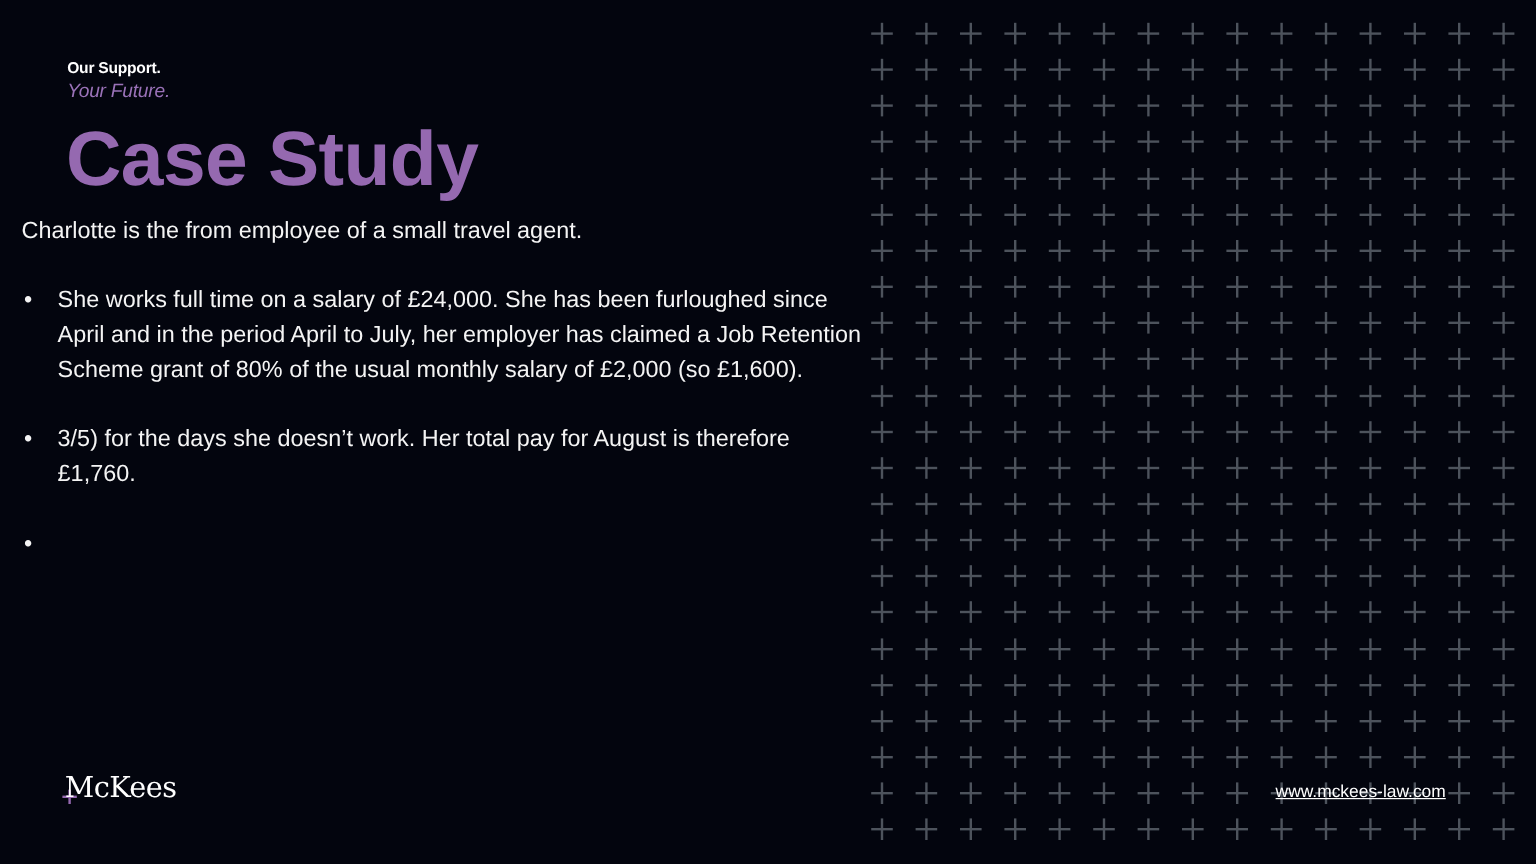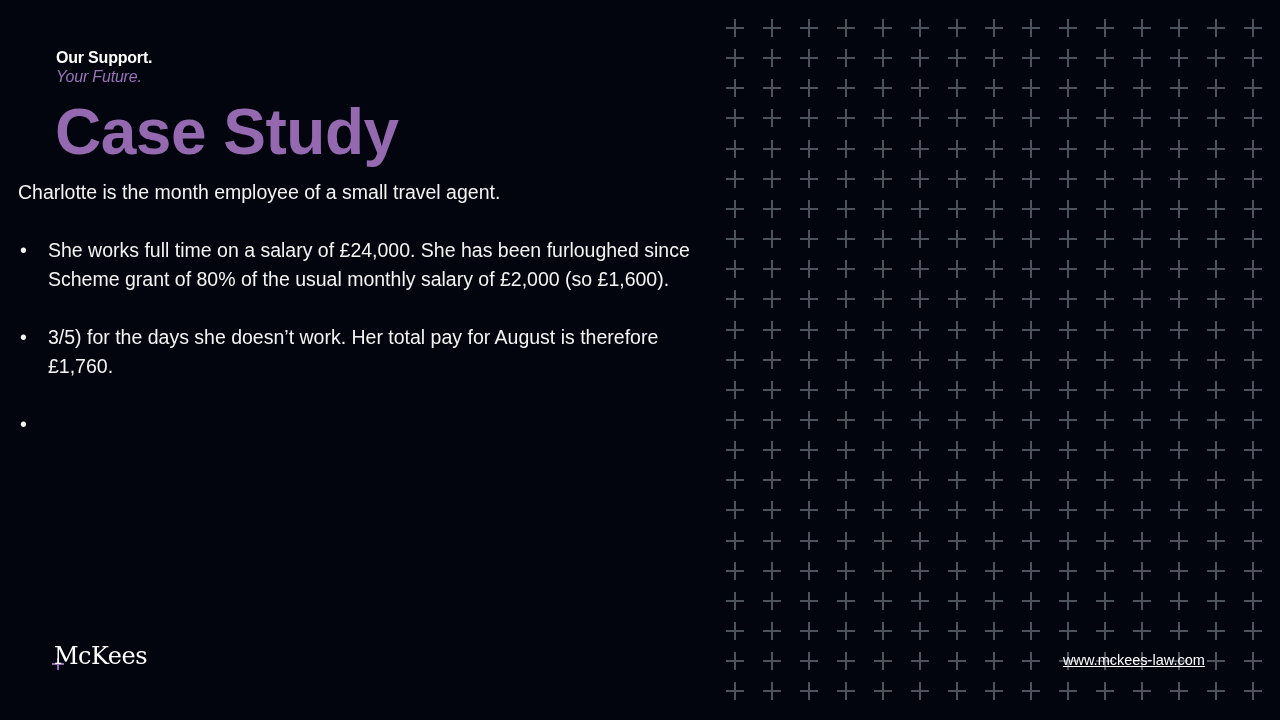--- a/index.html
+++ b/index.html
@@ -2,21 +2,21 @@
 <html><head>
 <meta charset="utf-8">
 <style>
   html, body { margin:0; padding:0; }
   body { width:1280px; height:720px; background:#03050e; position:relative; overflow:hidden; font-family:"Liberation Sans", sans-serif; color:#ffffff; }
   .grid { position:absolute; left:0; top:0; width:1280px; height:720px; }
   .cross { position:absolute; width:18px; height:18px; }
   .cross::before, .cross::after { content:""; position:absolute; background:#4d535c; }
   .cross::before { left:8px; top:0; width:2px; height:18px; }
   .cross::after { left:0; top:8px; width:18px; height:2px; }
-  .tag1 { position:absolute; left:56px; top:49px; font-size:16px; font-weight:bold; color:#ffffff; letter-spacing:-0.2px; }
+  .tag1 { position:absolute; left:56px; top:49px; font-size:13px; font-weight:bold; color:#ffffff; letter-spacing:-0.2px; }
   .tag2 { position:absolute; left:56px; top:68px; font-size:16px; font-style:italic; color:#9a72b8; letter-spacing:-0.2px; }
   .title { position:absolute; left:55px; top:94px; font-size:64px; font-weight:bold; color:#9569b0; letter-spacing:-0.5px; line-height:76px; }
   .body { position:absolute; left:18px; top:178px; width:800px; font-size:19.5px; line-height:29px; color:#f4f4f4; }
   .intro { height:29px; margin-bottom:29px; white-space:nowrap; }
   .bullet { position:relative; padding-left:30px; margin-bottom:29px; }
   .dot { position:absolute; left:2px; top:0; }
   .line { white-space:nowrap; height:29px; }
   .logo { position:absolute; left:54px; top:642px; font-family:"DejaVu Serif", serif; font-size:24px; color:#ffffff; letter-spacing:-0.5px; }
   .logo-plus { position:absolute; left:52px; top:658px; width:12px; height:12px; }
   .logo-plus::before, .logo-plus::after { content:""; position:absolute; background:#9569b0; }
@@ -373,25 +373,26 @@
     <div class="cross" style="left: 1170px; top: 682.3px;"></div>
     <div class="cross" style="left: 1207px; top: 682.3px;"></div>
     <div class="cross" style="left: 1244px; top: 682.3px;"></div>
   </div>
 
 <div class="tag1">Our Support.</div>
 <div class="tag2">Your Future.</div>
 <div class="title">Case Study</div>
 
 <div class="body">
-  <div class="intro">Charlotte is the month employee of a small travel agent.</div>
+  <div class="intro">Charlotte is the from employee of a small travel agent.</div>
 
   <div class="bullet">
     <span class="dot">•</span>
     <div class="line">She works full time on a salary of £24,000. She has been furloughed since</div>
+    <div class="line">April and in the period April to July, her employer has claimed a Job Retention</div>
     <div class="line">Scheme grant of 80% of the usual monthly salary of £2,000 (so £1,600).</div>
   </div>
 
   <div class="bullet">
     <span class="dot">•</span>
     <div class="line">3/5) for the days she doesn’t work. Her total pay for August is therefore</div>
     <div class="line">£1,760.</div>
   </div>
 
   <div class="bullet">

